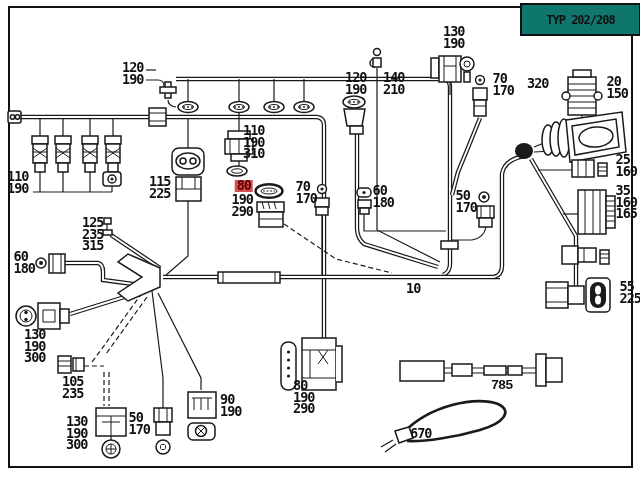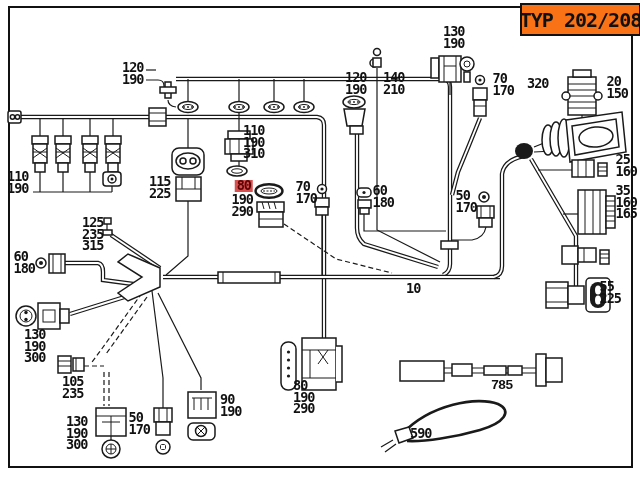--- a/index.html
+++ b/index.html
@@ -7,23 +7,23 @@
     width:640px;height:485px;position:relative;overflow:hidden;
     background:#ffffff;
     font-family:"DejaVu Sans Mono","Liberation Mono",monospace;
   }
   .frame{
     position:absolute;left:8px;top:6px;width:621px;height:458px;
     border:2px solid #111;background:#fff;
   }
   .titlebox{
     position:absolute;left:520px;top:3px;width:117px;height:29px;
-    border:2px solid #111;background:#f97316;z-index:5;
+    border:2px solid #111;background:#0f766e;z-index:5;
     display:flex;align-items:center;justify-content:center;
-    font-weight:bold;font-size:20px;letter-spacing:-1px;color:#111;white-space:pre;
+    font-weight:bold;font-size:12px;letter-spacing:-1px;color:#111;white-space:pre;
   }
   svg.art{position:absolute;left:0;top:0;z-index:2;}
   .labels{position:absolute;left:0;top:0;width:640px;height:485px;z-index:4;}
   .plabel{
     position:absolute;font-weight:bold;font-size:13.5px;line-height:11.5px;
     color:#111;letter-spacing:-1px;white-space:pre;
   }
   .plabel.r{transform:translateX(-100%);text-align:left;}
   .plabel.hl div{background:#d85050;color:#5c0404;padding:0 2px;}
   .w{fill:none;stroke:#1a1a1a;stroke-width:1.2px;}
@@ -421,30 +421,30 @@
     <div class="plabel" style="left: 243px; top: 125px;"><div>110</div><div>190</div><div>310</div></div>
     <div class="plabel" style="left: 443px; top: 26px;"><div>130</div><div>190</div></div>
     <div class="plabel" style="left: 383px; top: 72px; text-align: center;"><div>140</div><div>210</div></div>
     <div class="plabel" style="left: 345px; top: 72px;"><div>120</div><div>190</div></div>
     <div class="plabel r" style="left: 514px; top: 73px;"><div>70</div><div>170</div></div>
     <div class="plabel" style="left: 527px; top: 78px;"><div>320</div></div>
     <div class="plabel r" style="left: 628px; top: 76px;"><div>20</div><div>150</div></div>
     <div class="plabel r" style="left: 637px; top: 154px;"><div>25</div><div>160</div></div>
     <div class="plabel r" style="left: 637px; top: 185px;"><div>35</div><div>160</div><div>165</div></div>
     <div class="plabel r" style="left: 637px; top: 239px; margin-left: 32px;"><div>45</div><div>150</div></div>
-    <div class="plabel r" style="left: 621px; top: 281px;"><div>55</div><div>225</div></div>
+    <div class="plabel r" style="left: 641px; top: 281px;"><div>55</div><div>225</div></div>
     <div class="plabel r hl" style="left: 253px; top: 180px;"><div>80</div></div>
     <div class="plabel r" style="left: 253px; top: 194px;"><div>190</div><div>290</div></div>
     <div class="plabel r" style="left: 317px; top: 181px;"><div>70</div><div>170</div></div>
     <div class="plabel r" style="left: 394px; top: 185px;"><div>60</div><div>180</div></div>
     <div class="plabel r" style="left: 477px; top: 190px;"><div>50</div><div>170</div></div>
     <div class="plabel" style="left: 82px; top: 217px;"><div>125</div><div>235</div><div>315</div></div>
     <div class="plabel r" style="left: 35px; top: 251px;"><div>60</div><div>180</div></div>
     <div class="plabel" style="left: 24px; top: 329px;"><div>130</div><div>190</div><div>300</div></div>
     <div class="plabel" style="left: 62px; top: 376px;"><div>105</div><div>235</div></div>
     <div class="plabel" style="left: 66px; top: 416px;"><div>130</div><div>190</div><div>300</div></div>
     <div class="plabel r" style="left: 150px; top: 412px;"><div>50</div><div>170</div></div>
     <div class="plabel" style="left: 220px; top: 394px;"><div>90</div><div>190</div></div>
     <div class="plabel" style="left: 293px; top: 380px;"><div>80</div><div>190</div><div>290</div></div>
-    <div class="plabel" style="left: 410px; top: 428px;"><div>590</div></div>
+    <div class="plabel" style="left: 410px; top: 428px;"><div>670</div></div>
     <div class="plabel" style="left: 491px; top: 380px; font-family: Liberation Mono, monospace;"><div>785</div></div>
     <div class="plabel" style="left: 406px; top: 283px;"><div>10</div></div>
   </div>
 
 </body></html>

